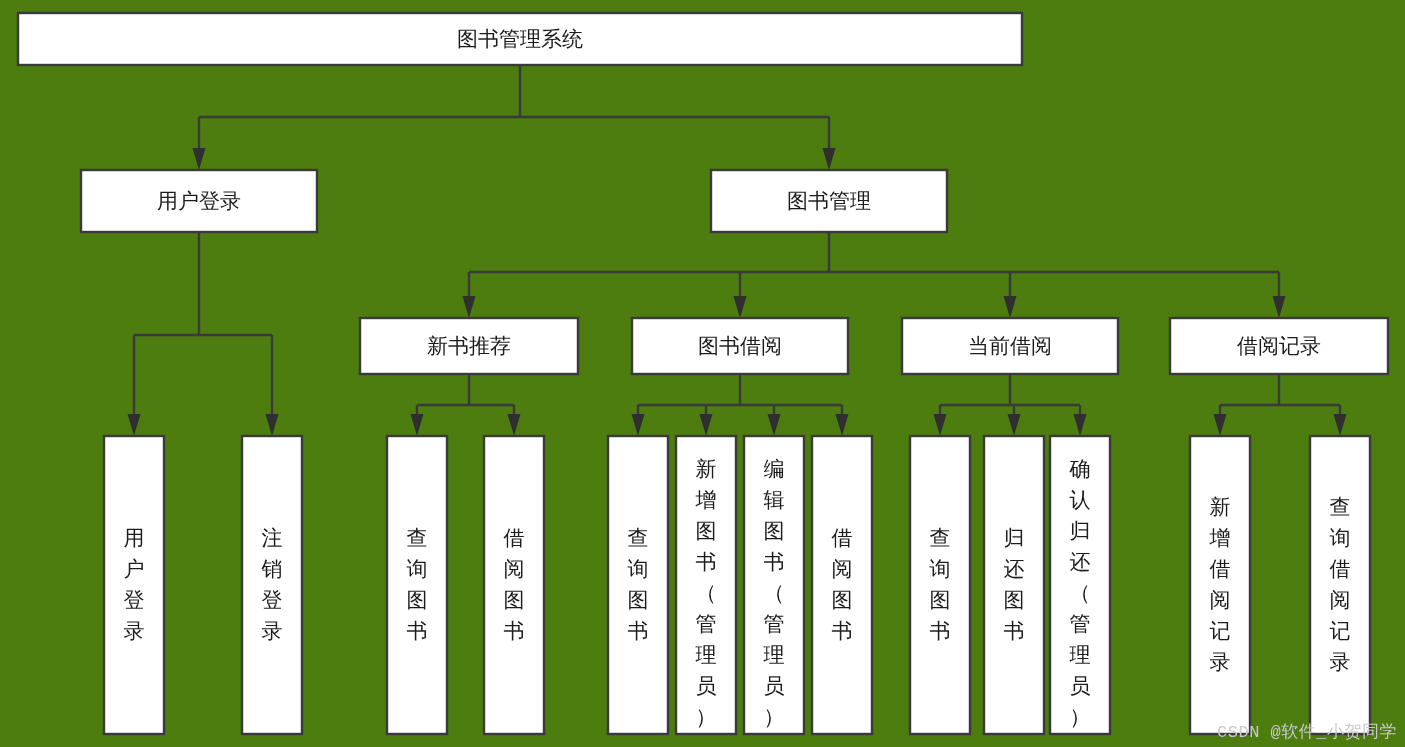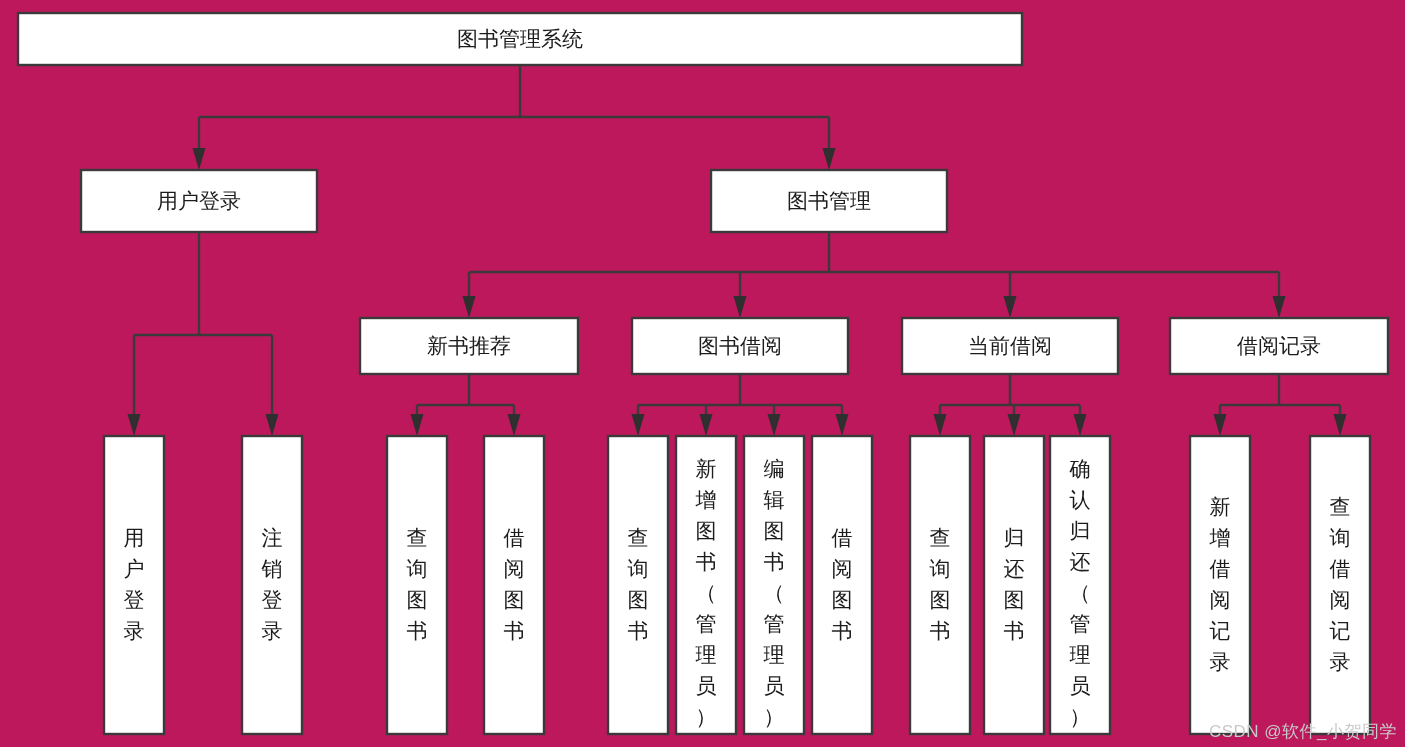--- a/index.html
+++ b/index.html
@@ -12,21 +12,21 @@
     font-family: "DejaVu Sans", "Liberation Sans", sans-serif;
     width: 1405px;
     height: 747px;
     overflow: hidden;
     position: relative;
   }
   #diagram-root {
     position: relative;
     width: 1405px;
     height: 747px;
-    background: #be185d;
+    background: #4d7c0f;
   }
   svg#tree-svg {
     position: absolute;
     left: 0;
     top: 0;
     width: 1405px;
     height: 747px;
     display: block;
   }
   .node-box {
@@ -55,21 +55,21 @@
     font-family: "DejaVu Sans", "Liberation Sans", sans-serif;
     font-size: 21px;
     fill: #1c1c1c;
     text-anchor: middle;
     dominant-baseline: middle;
   }
   .watermark-text {
     position: absolute;
     right: 8px;
     bottom: 4px;
-    font-family: Liberation Sans, sans-serif;
+    font-family: Liberation Mono, monospace;
     font-size: 17px;
     color: #c9c9c9;
     white-space: nowrap;
     letter-spacing: 0.5px;
     user-select: none;
   }
 </style>
 </head>
 <body>
 

